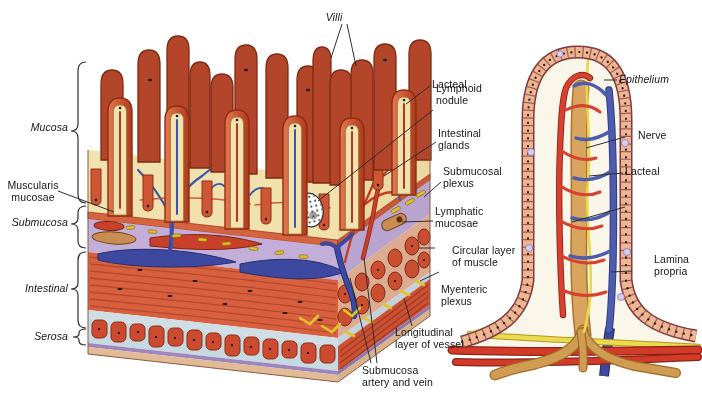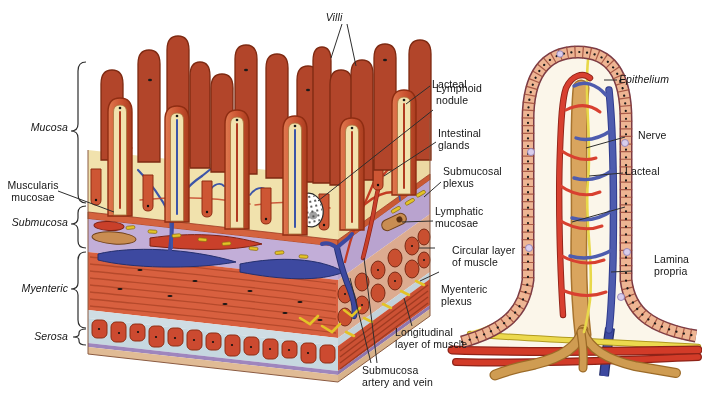--- a/index.html
+++ b/index.html
@@ -394,31 +394,31 @@
     <path d="M625,207 L572,222"></path>
     <path d="M632,271 L611,272"></path>
   </g>
 </svg>
 
 <div class="lbl ca" style="left:316px;top:12px;width:36px;font-style:italic;">Villi</div>
 
 <div class="lbl ra" style="right:634px;top:122px;width:60px;">Mucosa</div>
 <div class="lbl ca" style="left:4px;top:180px;width:58px;">Muscularis mucosae</div>
 <div class="lbl ra" style="right:634px;top:217px;width:62px;">Submucosa</div>
-<div class="lbl ra" style="right:634px;top:283px;width:62px;">Myenteric</div>
+<div class="lbl ra" style="right:634px;top:283px;width:62px;">Intestinal</div>
 <div class="lbl ra" style="right:634px;top:331px;width:62px;">Serosa</div>
 
 <div class="lbl" style="left:432px;top:79px;">Lacteal</div>
 <div class="lbl" style="left:436px;top:83px;width:52px;">Lymphoid nodule</div>
 <div class="lbl" style="left:438px;top:128px;width:52px;">Intestinal glands</div>
 <div class="lbl" style="left:443px;top:166px;width:60px;">Submucosal plexus</div>
 <div class="lbl" style="left:435px;top:206px;width:52px;">Lymphatic mucosae</div>
 <div class="lbl" style="left:452px;top:237px;width:68px;margin-top:8px;">Circular layer of muscle</div>
 <div class="lbl" style="left:441px;top:264px;width:55px;margin-top:20px;">Myenteric plexus</div>
-<div class="lbl" style="left:395px;top:327px;width:80px;">Longitudinal layer of muscle</div>
+<div class="lbl" style="left:395px;top:327px;width:80px;">Longitudinal layer of vessel</div>
 <div class="lbl" style="left:362px;top:365px;width:78px;">Submucosa artery and vein</div>
 
 <div class="lbl" style="left:619px;top:74px;font-style:italic;">Epithelium</div>
 <div class="lbl" style="left:627px;top:130px;padding-left:11px;">Nerve</div>
 <div class="lbl" style="left:625px;top:166px;">Lacteal</div>
 <div class="lbl" style="left:654px;top:254px;width:48px;">Lamina propria</div>
 
 </div>
 
 </body></html>

